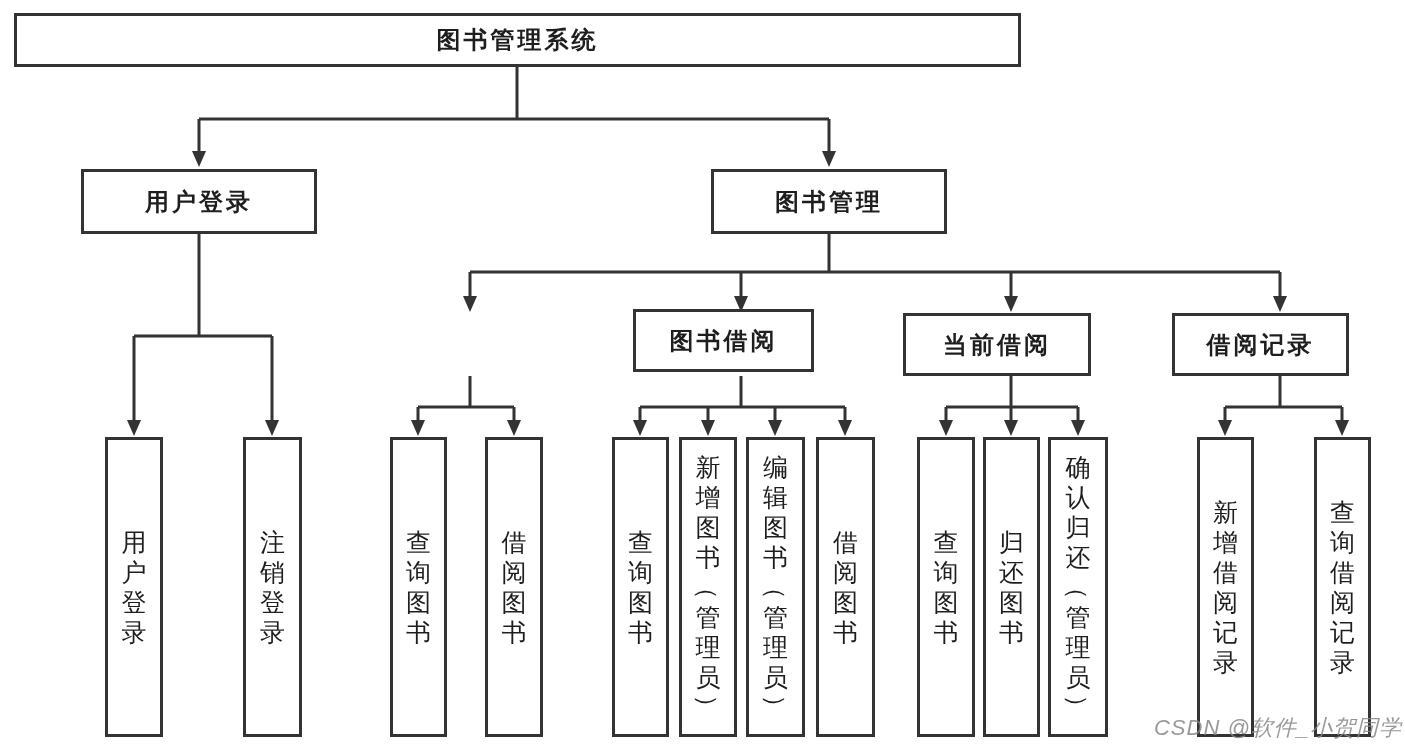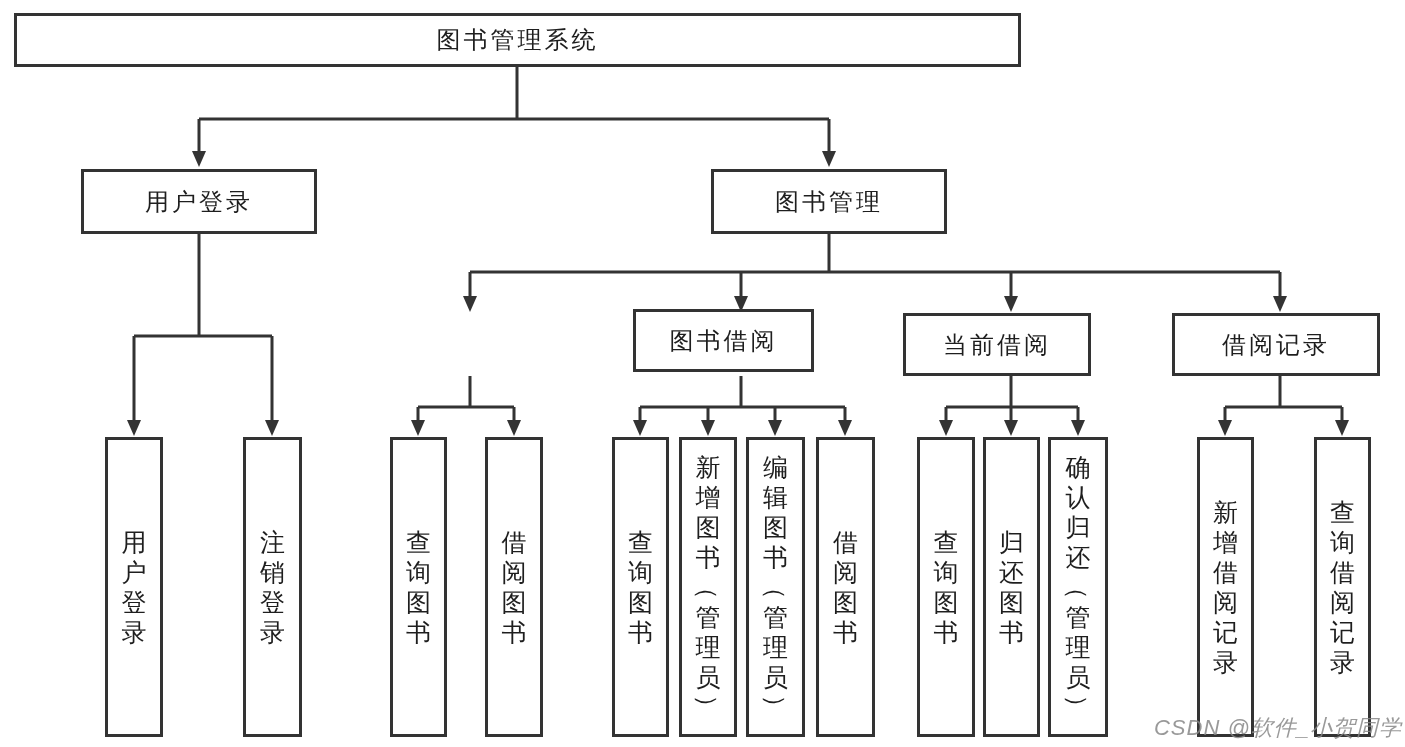--- a/index.html
+++ b/index.html
@@ -8,21 +8,21 @@
   #stage {
     position:relative; width:1405px; height:747px;
     background:#ffffff; overflow:hidden;
   }
   #connectors { position:absolute; left:0; top:0; }
   .node {
     position:absolute; border:3px solid #333333; background:#ffffff;
     color:#1e1e1e; display:flex; align-items:center; justify-content:center;
     z-index:2;
   }
-  .hnode { font-size:24px; letter-spacing:3px; font-weight:400; }
+  .hnode { font-size:24px; letter-spacing:3px; font-weight:700; }
   .vnode {
     top:437px; height:300px; flex-direction:column;
     font-size:25px; letter-spacing:0;
   }
   .vnode span { display:block; height:30px; line-height:30px; width:100%; text-align:center; }
   .vnode span.rot { transform:rotate(90deg); }
   #watermark {
     position:absolute; right:3px; bottom:4px;
     font-size:22px; letter-spacing:1px;
     color:rgba(135,135,135,0.85); z-index:5; white-space:nowrap;font-style:italic;
@@ -63,21 +63,21 @@
       <polygon points="1335,420 1349,420 1342,436" fill="#333333"></polygon>
     </svg>
 
   <div class="node hnode" style="left:14px;top:13px;width:1007px;height:54px">图书管理系统</div>
 
   <div class="node hnode" style="left:711px;top:169px;width:236px;height:65px">图书管理</div>
   <div class="node hnode" style="left:81px;top:169px;width:236px;height:65px">用户登录</div>
 
   <div class="node hnode" style="left:633px;top:309px;width:181px;height:63px">图书借阅</div>
   <div class="node hnode" style="left:903px;top:313px;width:188px;height:63px">当前借阅</div>
-  <div class="node hnode" style="left:1172px;top:313px;width:208px;height:63px">借阅记录</div>
+  <div class="node hnode" style="left:1172px;top:313px;width:177px;height:63px">借阅记录</div>
 
   <div class="node vnode" style="left:105px;width:58px">
       <span>用</span>
       <span>户</span>
       <span>登</span>
       <span>录</span>
     </div>
   <div class="node vnode" style="left:243px;width:59px">
       <span>注</span>
       <span>销</span>

